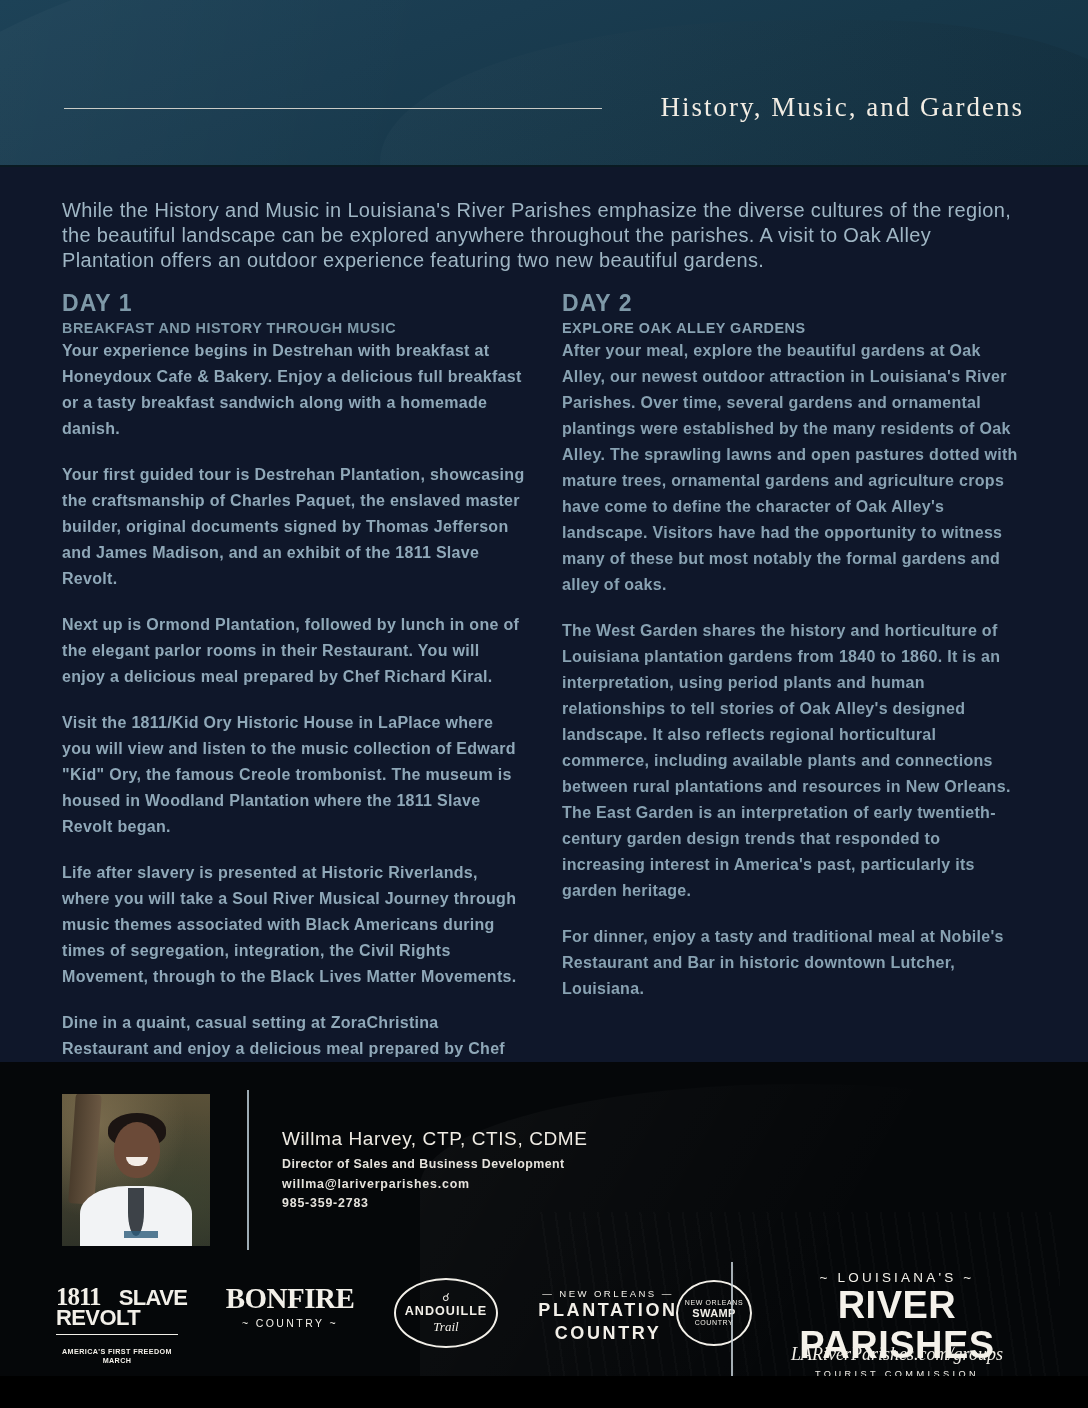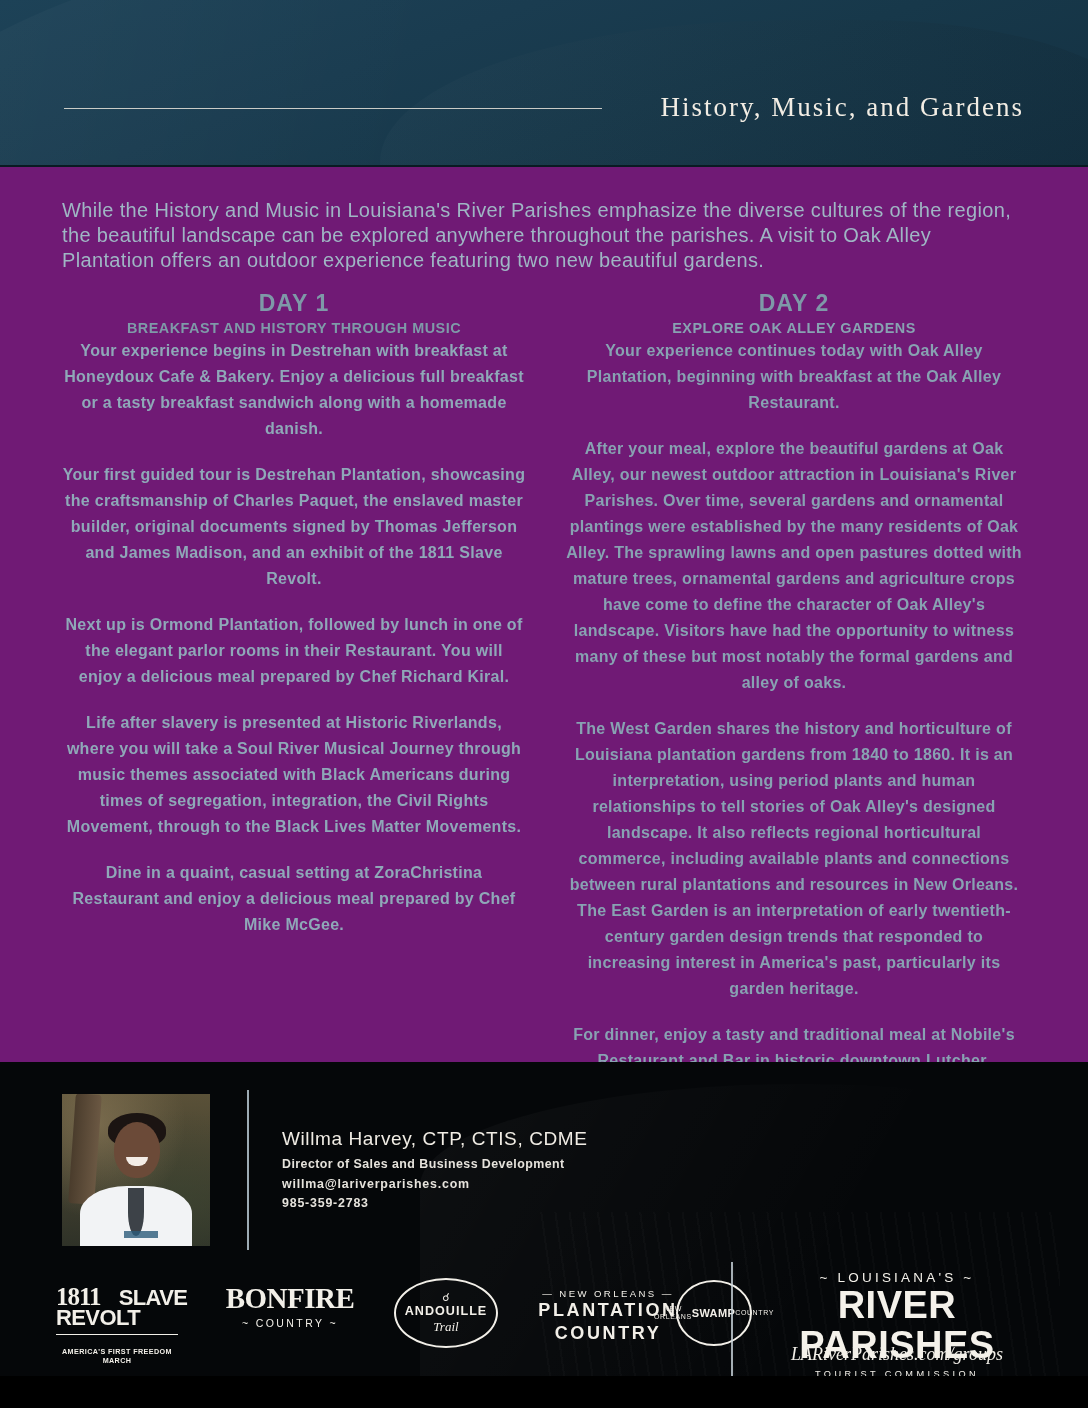--- a/index.html
+++ b/index.html
@@ -7,21 +7,21 @@
     width: 1088px;
     height: 1408px;
     background: #000000;
     font-family: "Liberation Sans", sans-serif;
     overflow: hidden;
   }
   .page {
     position: relative;
     width: 1088px;
     height: 1376px;
-    background: #701a75;
+    background: #0f172a;
     overflow: hidden;
   }
 
   
   .header {
     position: absolute;
     top: 0; left: 0;
     width: 1088px;
     height: 166px;
     background: linear-gradient(160deg, #1d4257 0%, #1a3c50 35%, #17384a 60%, #143142 100%);
@@ -81,21 +81,21 @@
   }
 
   .cols {
     position: absolute;
     left: 62px;
     top: 290px;
     width: 964px;
     display: flex;
     gap: 36px;
   }
-  .col { width: 464px; text-align: center; }
+  .col { width: 464px; }
 
   .day-title {
     font-size: 23px;
     font-weight: bold;
     letter-spacing: 1.1px;
     color: #7e99a8;
     margin-bottom: 3px;
   }
   .day-sub {
     font-size: 14.4px;
@@ -288,21 +288,21 @@
 
   .logo-plantation { left: 468px; top: 10px; width: 168px; }
   .plant-no { font-size: 9.6px; letter-spacing: 2.4px; }
   .plant-main { font-size: 18px; font-weight: bold; letter-spacing: 2.6px; line-height: 1.25; }
 
   .logo-swamp { left: 620px; top: 2px; width: 84px; }
   .swamp-circle {
     width: 76px; height: 66px;
     border: 2px solid #f2efe8;
     border-radius: 50%;
-    display:flex; flex-direction:row; align-items:center; justify-content:center;
+    display:flex; flex-direction:column; align-items:center; justify-content:center;
     line-height: 1.1;
   }
   .swamp-1 { font-size: 7px; letter-spacing: .6px; }
   .swamp-2 { font-size: 11px; font-weight: bold; letter-spacing: .4px; }
   .swamp-3 { font-size: 7px; letter-spacing: .6px; }
 
   .divider-v2 {
     position: absolute;
     left: 731px; top: 1262px;
     width: 2px; height: 118px;
@@ -352,28 +352,28 @@
   <div class="intro">While the History and Music in Louisiana's River Parishes emphasize the diverse cultures of the region, the beautiful landscape can be explored anywhere throughout the parishes. A visit to Oak Alley Plantation offers an outdoor experience featuring two new beautiful gardens.</div>
 
   <div class="cols">
 
     <div class="col left">
       <div class="day-title">DAY 1</div>
       <div class="day-sub">BREAKFAST AND HISTORY THROUGH MUSIC</div>
       <div class="para">Your experience begins in Destrehan with breakfast at Honeydoux Cafe &amp; Bakery. Enjoy a delicious full breakfast or a tasty breakfast sandwich along with a homemade danish.</div>
       <div class="para">Your first guided tour is Destrehan Plantation, showcasing the craftsmanship of Charles Paquet, the enslaved master builder, original documents signed by Thomas Jefferson and James Madison, and an exhibit of the 1811 Slave Revolt.</div>
       <div class="para">Next up is Ormond Plantation, followed by lunch in one of the elegant parlor rooms in their Restaurant. You will enjoy a delicious meal prepared by Chef Richard Kiral.</div>
+      <div class="para">Visit the 1811/Kid Ory Historic House in LaPlace where you will view and listen to the music collection of Edward "Kid" Ory, the famous Creole trombonist. The museum is housed in Woodland Plantation where the 1811 Slave Revolt began.</div>
       <div class="para">Life after slavery is presented at Historic Riverlands, where you will take a Soul River Musical Journey through music themes associated with Black Americans during times of segregation, integration, the Civil Rights Movement, through to the Black Lives Matter Movements.</div>
       <div class="para">Dine in a quaint, casual setting at ZoraChristina Restaurant and enjoy a delicious meal prepared by Chef Mike McGee.</div>
     </div>
 
     <div class="col right">
       <div class="day-title">DAY 2</div>
       <div class="day-sub">EXPLORE OAK ALLEY GARDENS</div>
-      <div class="para">Your experience continues today with Oak Alley Plantation, beginning with breakfast at the Oak Alley Restaurant.</div>
       <div class="para">After your meal, explore the beautiful gardens at Oak Alley, our newest outdoor attraction in Louisiana's River Parishes. Over time, several gardens and ornamental plantings were established by the many residents of Oak Alley. The sprawling lawns and open pastures dotted with mature trees, ornamental gardens and agriculture crops have come to define the character of Oak Alley's landscape. Visitors have had the opportunity to witness many of these but most notably the formal gardens and alley of oaks.</div>
       <div class="para">The West Garden shares the history and horticulture of Louisiana plantation gardens from 1840 to 1860. It is an interpretation, using period plants and human relationships to tell stories of Oak Alley's designed landscape. It also reflects regional horticultural commerce, including available plants and connections between rural plantations and resources in New Orleans. The East Garden is an interpretation of early twentieth-century garden design trends that responded to increasing interest in America's past, particularly its garden heritage.</div>
       <div class="para">For dinner, enjoy a tasty and traditional meal at Nobile's Restaurant and Bar in historic downtown Lutcher, Louisiana.</div>
     </div>
 
   </div>
 
   <div class="footer">
     <div class="footer-wave"></div>
     <div class="footer-wave-2"></div>

